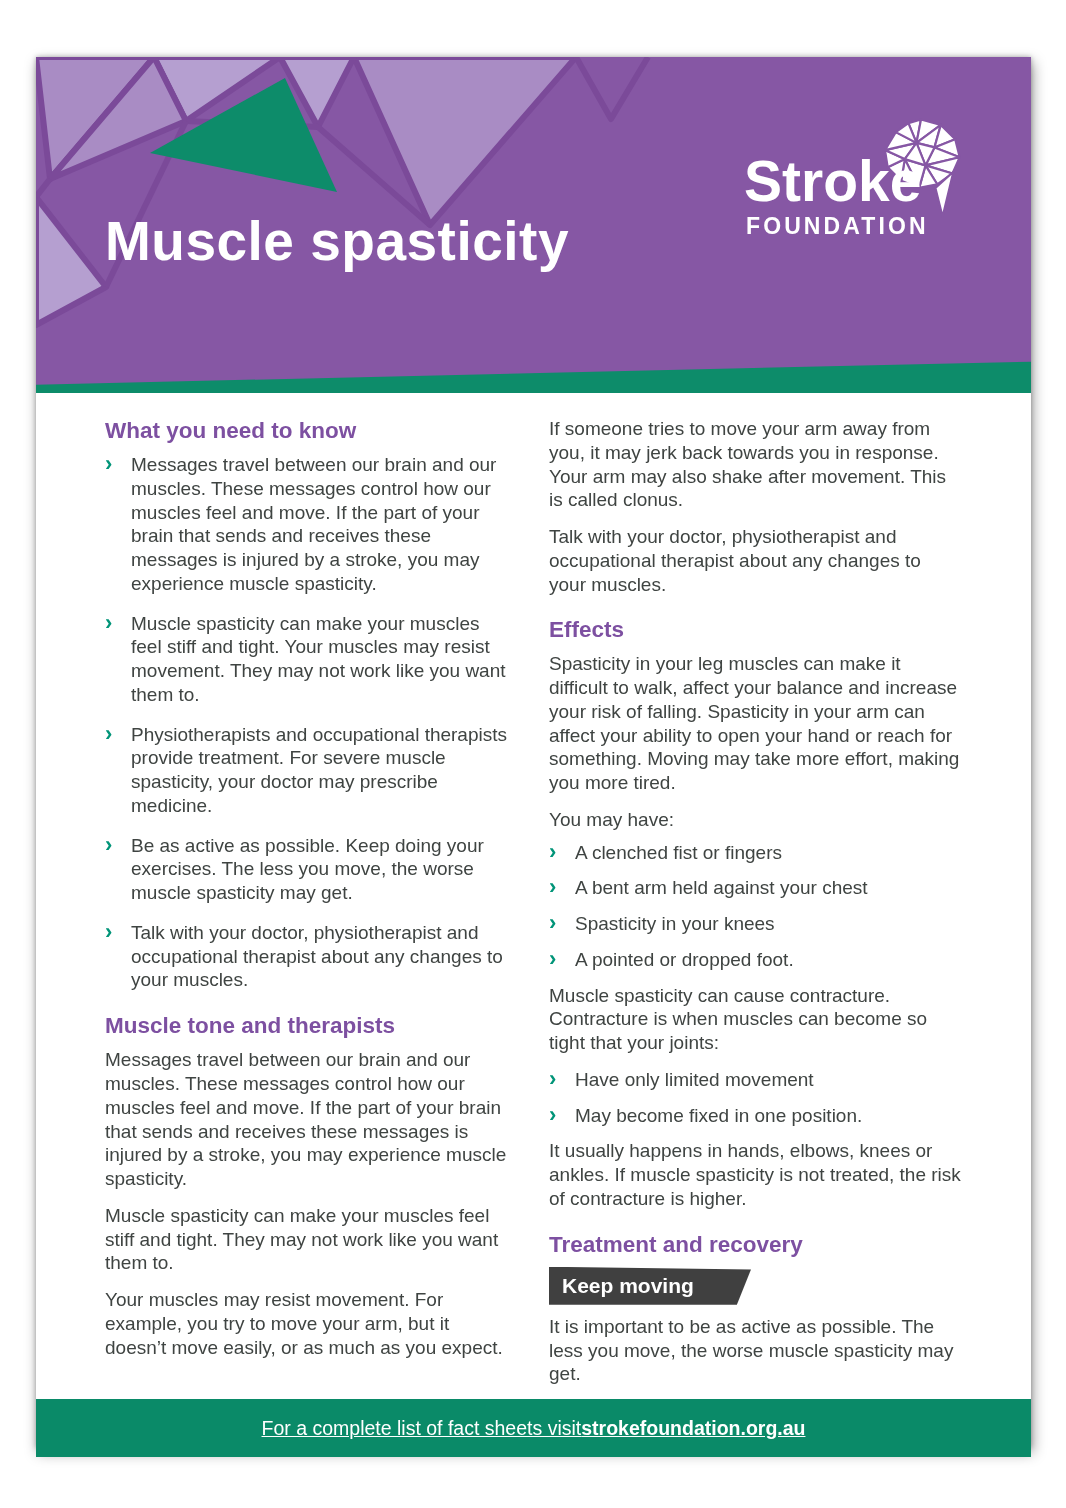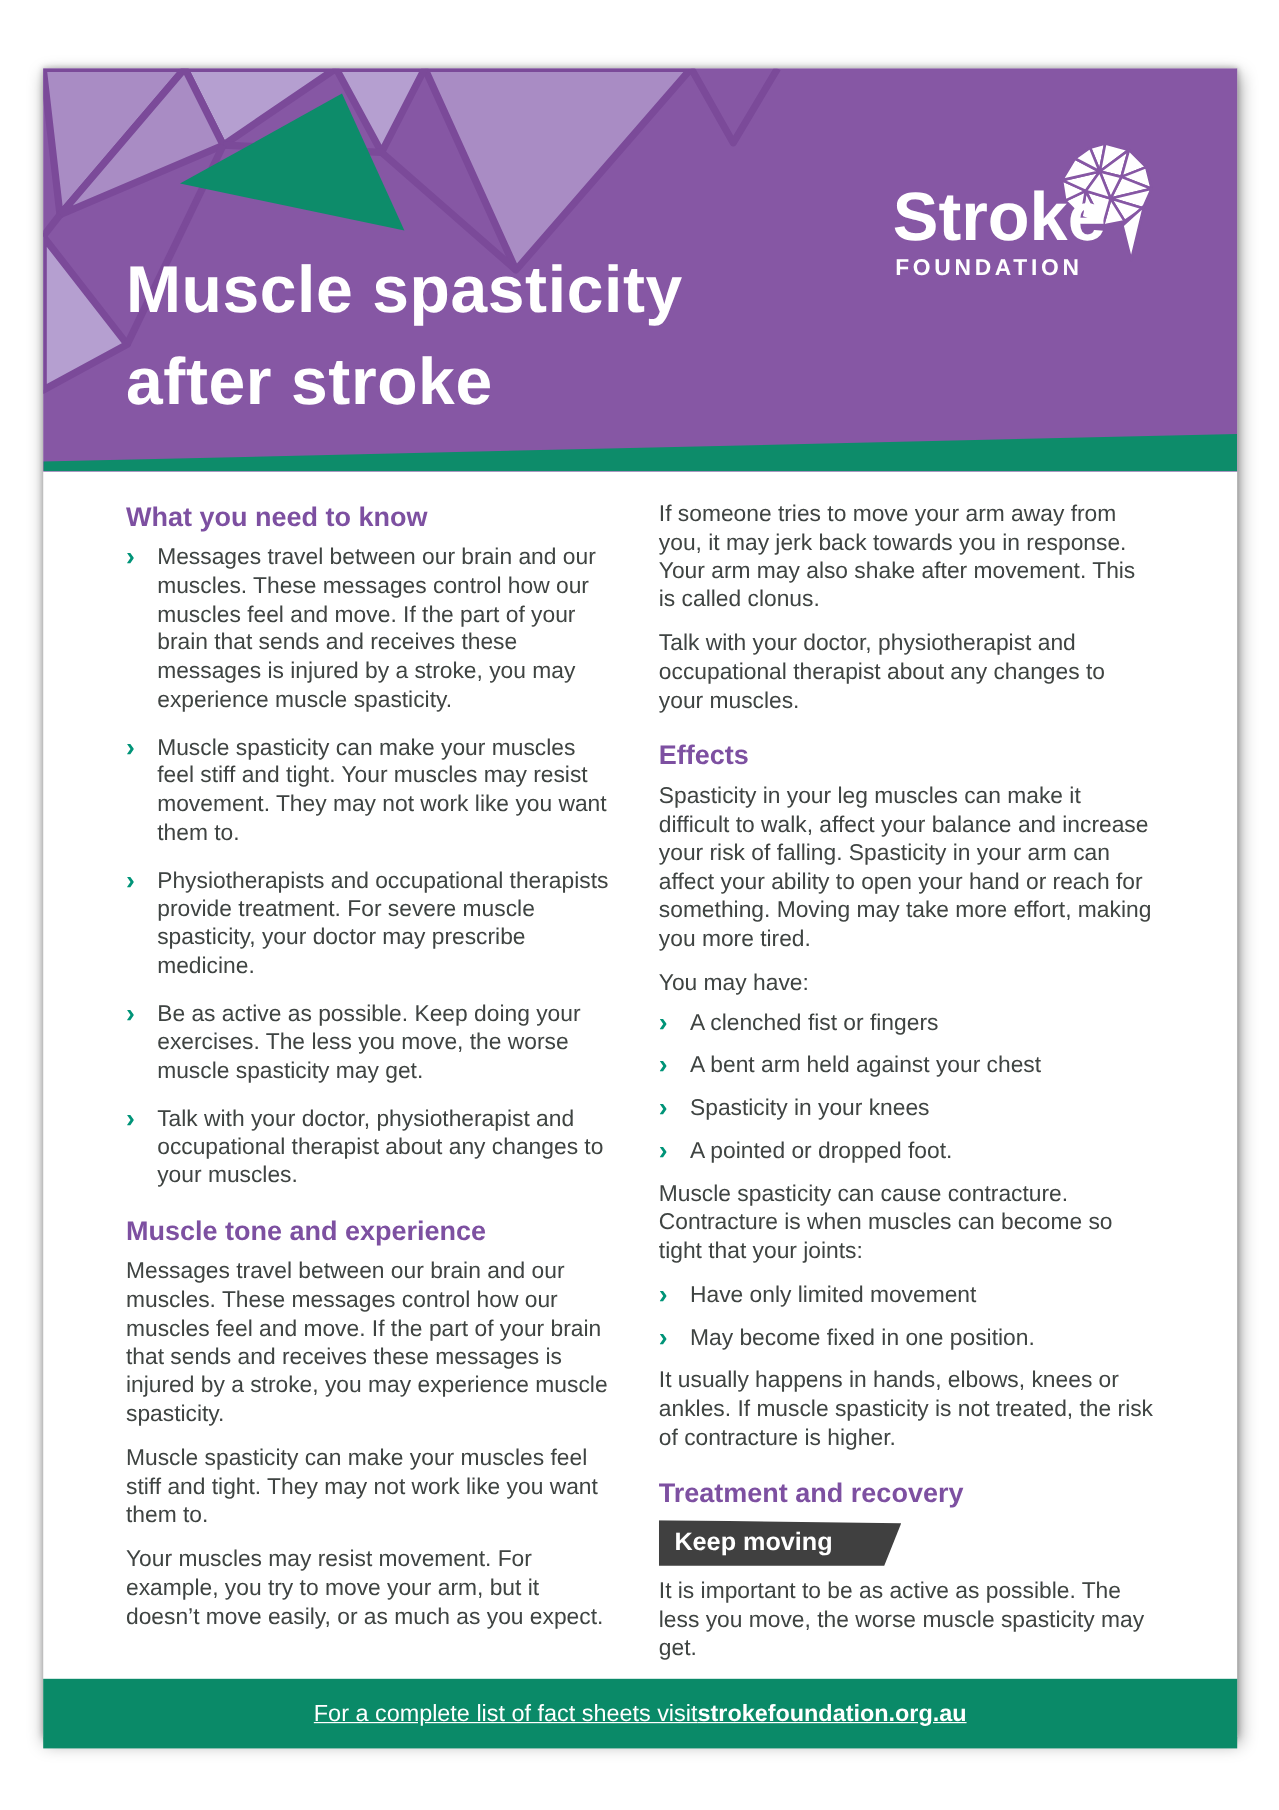--- a/index.html
+++ b/index.html
@@ -11,21 +11,21 @@
   
   .header{position:relative;height:336px;background:#8657a4;overflow:hidden;flex:0 0 auto;}
   .header-pattern{position:absolute;left:0;top:0;}
   .title{position:absolute;left:69px;top:146px;color:#ffffff;font-weight:bold;
        font-size:55px;line-height:77px;letter-spacing:.5px;}
   .green-slant{position:absolute;left:0;right:0;bottom:0;height:32px;background:#0d8c6a;
        clip-path:polygon(0 74%,100% 2%,100% 100%,0 100%);}
   
   .logo{position:absolute;left:708px;top:60px;width:222px;height:130px;color:#ffffff;}
   .logo-word{position:absolute;left:0;top:36px;font-size:57px;font-weight:bold;line-height:1;}
-  .logo-sub{position:absolute;left:2px;top:96px;font-size:19px;font-weight:bold;letter-spacing:3.1px;}
+  .logo-sub{position:absolute;left:2px;top:96px;font-size:23px;font-weight:bold;letter-spacing:3.1px;}
   .logo-brain{position:absolute;right:0;top:-2px;}
   
   .content{flex:1 1 auto;display:flex;gap:34px;padding:24px 46px 0 69px;color:#3f4442;
        font-size:19px;line-height:1.25;}
   .col-left{width:410px;flex:0 0 auto;}
   .col-right{width:412px;flex:0 0 auto;}
   h2.section{font-size:22.5px;color:#7d50a1;margin:20px 0 8px 0;font-weight:bold;}
   h2.section.first{margin-top:0;}
   p{margin:0 0 13px 0;}
   ul.chevs{list-style:none;margin:4px 0 0 0;padding:0;}
@@ -85,21 +85,20 @@
           <polygon points="45,30 55,55 32,48"></polygon>
           <polygon points="66,80 86,62 74,112"></polygon>
         </g>
       </svg>
       <div class="logo-word">Stroke</div>
       <div class="logo-sub">FOUNDATION</div>
     </div>
 
     <div class="title">
       <div>Muscle spasticity</div>
-      <div>after stroke</div>
     </div>
 
     <div class="green-slant"></div>
   </div>
 
   <div class="content">
 
     <div class="col-left">
       <h2 class="section first">What you need to know</h2>
       <ul class="chevs">
@@ -118,21 +117,21 @@
         <li>
           <span class="chev">›</span>
           <span>Be as active as possible. Keep doing your exercises. The less you move, the worse muscle spasticity may get.</span>
         </li>
         <li>
           <span class="chev">›</span>
           <span>Talk with your doctor, physiotherapist and occupational therapist about any changes to your muscles.</span>
         </li>
       </ul>
 
-      <h2 class="section">Muscle tone and experience</h2>
+      <h2 class="section">Muscle tone and therapists</h2>
       <p>Messages travel between our brain and our muscles. These messages control how our muscles feel and move. If the part of your brain that sends and receives these messages is injured by a stroke, you may experience muscle spasticity.</p>
       <p>Muscle spasticity can make your muscles feel stiff and tight. They may not work like you want them to.</p>
       <p>Your muscles may resist movement. For example, you try to move your arm, but it doesn’t move easily, or as much as you expect.</p>
     </div>
 
     <div class="col-right">
       <p>If someone tries to move your arm away from you, it may jerk back towards you in response. Your arm may also shake after movement. This is called clonus.</p>
       <p>Talk with your doctor, physiotherapist and occupational therapist about any changes to your muscles.</p>
 
       <h2 class="section">Effects</h2>

